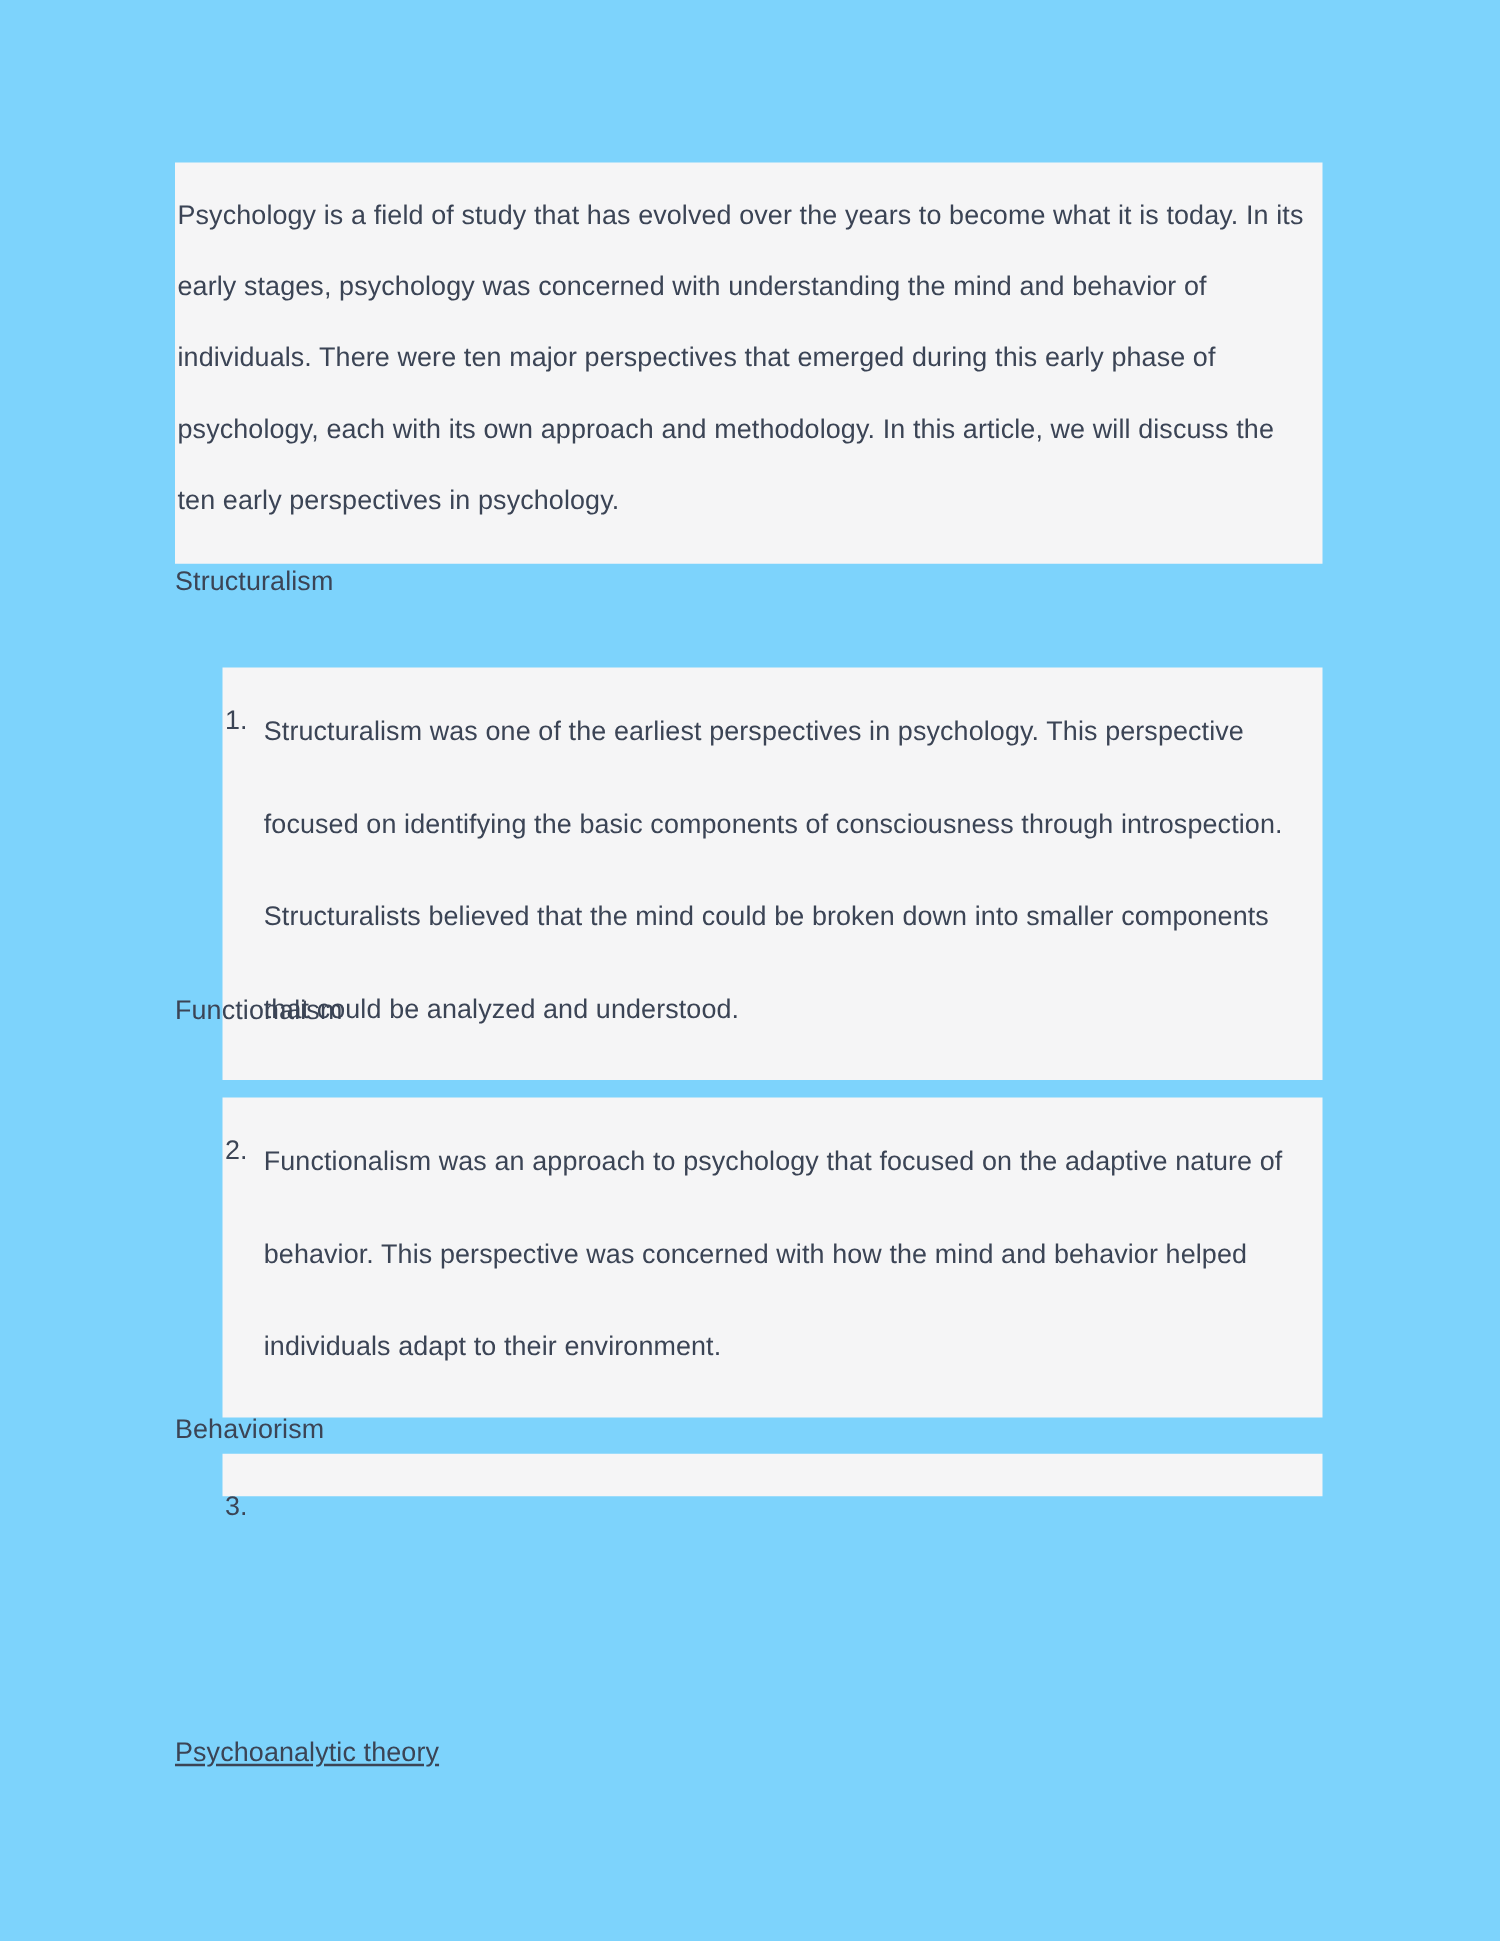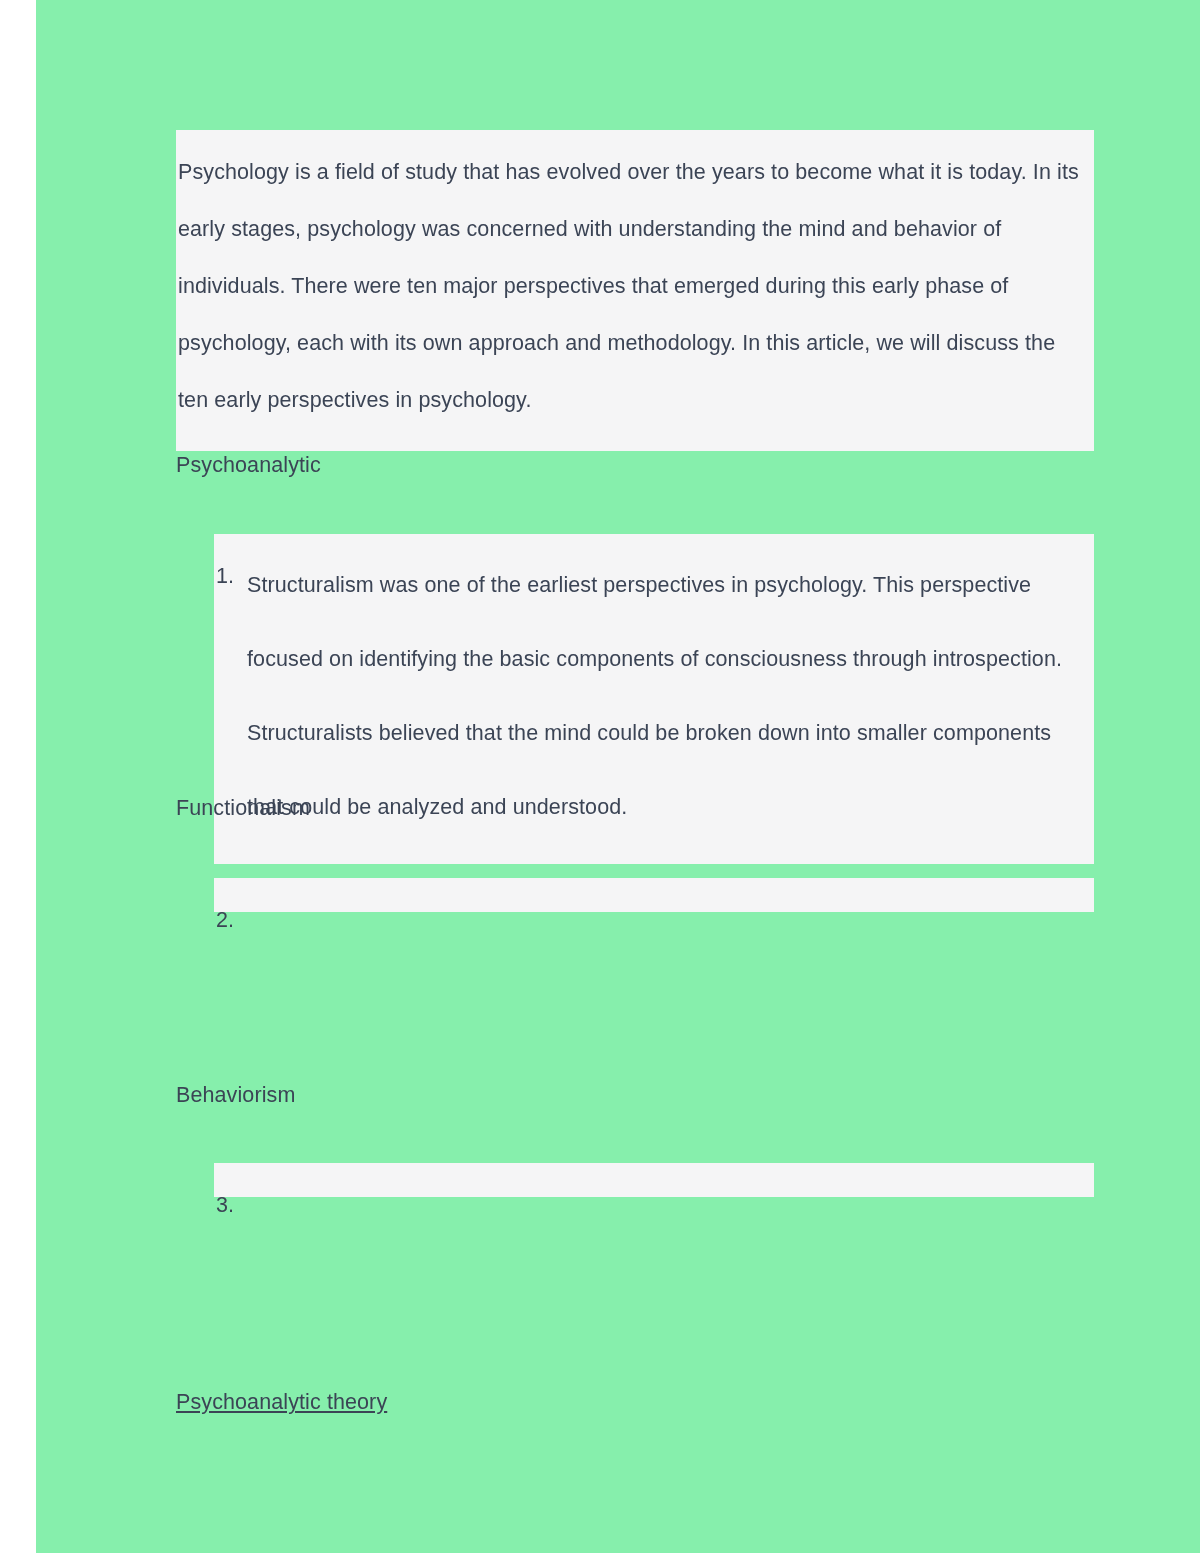--- a/index.html
+++ b/index.html
@@ -12,23 +12,22 @@
     height: 1553px;
     position: relative;
     font-family: "Liberation Sans", sans-serif;
     color: #3b4455;
     -webkit-font-smoothing: antialiased;
   }
 
   .page {
     position: absolute;
     inset: 0;
-    background: #86efac;
+    background: #7dd3fc;
     overflow: hidden;
-    margin-left: 36px;
   }
 
   
   .intro-block {
     position: absolute;
     left: 140px;
     top: 130px;
     width: 918px;
     background: #f5f5f6;
     padding: 0;
@@ -88,38 +87,39 @@
 </style>
 </head>
 <body>
 
 <div class="page">
 
   <div class="intro-block">
     <p class="intro-para">Psychology is a field of study that has evolved over the years to become what it is today. In its early stages, psychology was concerned with understanding the mind and behavior of individuals. There were ten major perspectives that emerged during this early phase of psychology, each with its own approach and methodology. In this article, we will discuss the ten early perspectives in psychology.</p>
   </div>
 
-  <div class="section-heading" style="top:450px;">Psychoanalytic</div>
+  <div class="section-heading" style="top:450px;">Structuralism</div>
 
   <div class="list-block" style="top:534px;">
     <div class="list-row">
       <span class="list-marker">1.</span>
       <p class="list-text">Structuralism was one of the earliest perspectives in psychology. This perspective focused on identifying the basic components of consciousness through introspection. Structuralists believed that the mind could be broken down into smaller components that could be analyzed and understood.</p>
     </div>
   </div>
 
   <div class="section-heading" style="top:793px;">Functionalism</div>
 
   <div class="list-block" style="top:878px;">
     <div class="list-row">
       <span class="list-marker">2.</span>
+      <p class="list-text">Functionalism was an approach to psychology that focused on the adaptive nature of behavior. This perspective was concerned with how the mind and behavior helped individuals adapt to their environment.</p>
     </div>
   </div>
 
-  <div class="section-heading" style="top:1080px;">Behaviorism</div>
+  <div class="section-heading" style="top:1128px;">Behaviorism</div>
 
   <div class="list-block" style="top:1163px;">
     <div class="list-row">
       <span class="list-marker">3.</span>
     </div>
   </div>
 
   <div class="section-heading" style="top:1387px;text-decoration:underline;">Psychoanalytic theory</div>
 
 </div>

